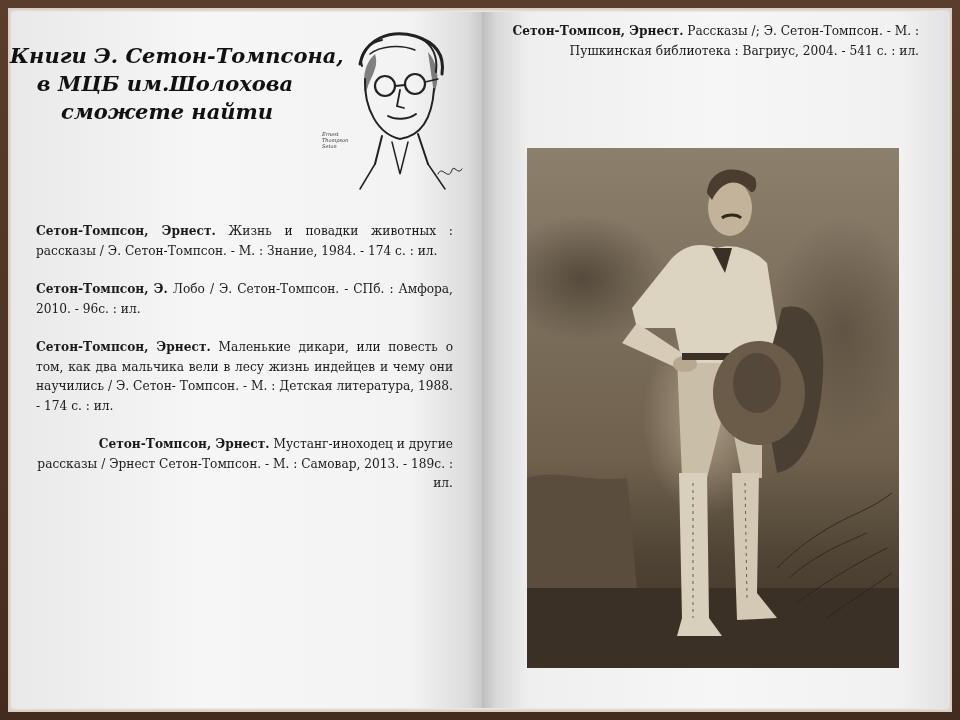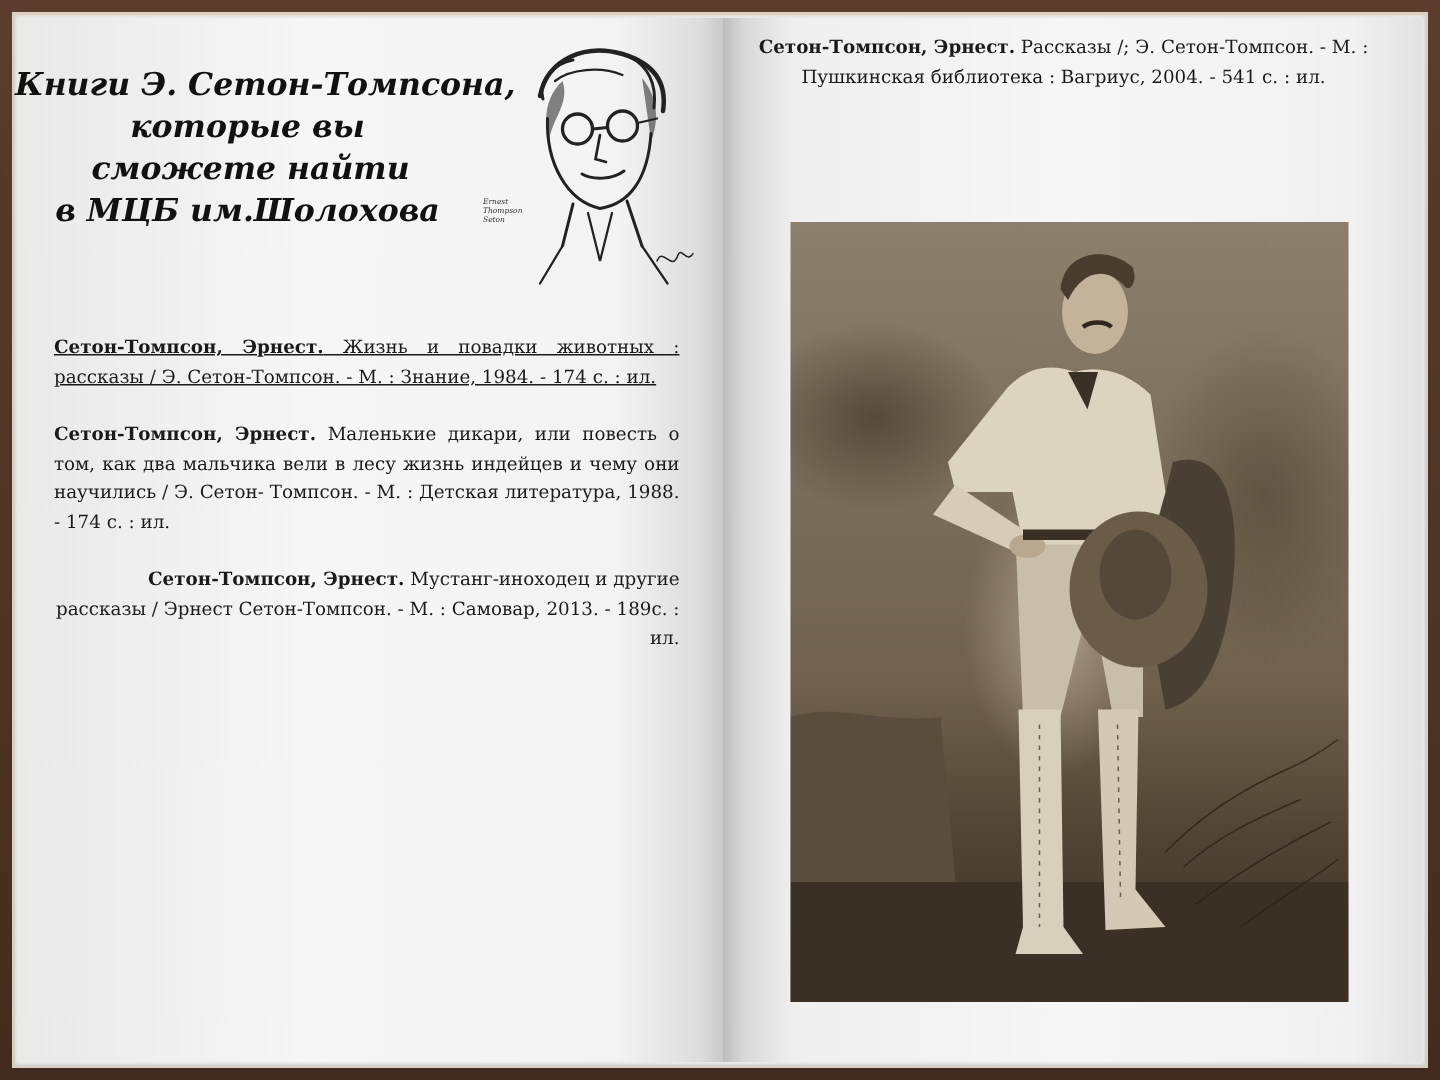--- a/index.html
+++ b/index.html
@@ -45,21 +45,21 @@
   .entries-right {
     position: absolute; left: 499px; top: 22px; width: 420px;
   }
   .entry {
     font-family: "DejaVu Serif", serif;
     font-size: 12.2px; line-height: 19.5px; color: #1a1a1a;
     text-align: justify;
     margin-bottom: 19px;
   }
   .entry .author { font-weight: bold; }
-  .entries-right .entry { text-align: center; margin-bottom: 16px; }
+  .entries-right .entry { text-align: right; margin-bottom: 16px; }
   .photo {
     position: absolute; left: 527px; top: 148px; width: 372px; height: 520px;
     background:
       radial-gradient(ellipse 90px 140px at 48% 52%, rgba(220,205,180,0.55), rgba(0,0,0,0) 70%),
       radial-gradient(ellipse 120px 90px at 15% 25%, rgba(50,40,30,0.55), rgba(0,0,0,0) 70%),
       radial-gradient(ellipse 110px 160px at 85% 35%, rgba(70,58,45,0.5), rgba(0,0,0,0) 70%),
       linear-gradient(180deg, #8c7f6c 0%, #7a6d5a 35%, #6e604c 60%, #4d4233 80%, #3e3428 100%);
     overflow: hidden;
   }
 </style>
@@ -67,23 +67,22 @@
 <body>
 
 <div class="frame">
   <div class="book">
   </div>
   <div class="page page-left" style="left:12px; top:12px; height:696px;"></div>
   <div class="page page-right" style="left:482px; top:12px; height:696px;"></div>
 
   <div class="title">
     <div>Книги Э. Сетон-Томпсона,</div>
-    <div>которые вы</div>
+    <div>в МЦБ им.Шолохова</div>
     <div style="padding-left:4px;">сможете найти</div>
-    <div>в МЦБ им.Шолохова</div>
   </div>
 
   <svg class="sketch" viewBox="0 0 150 170" xmlns="http://www.w3.org/2000/svg">
     <g fill="none" stroke="#222" stroke-linecap="round">
 
       <path d="M40 40 C45 15, 70 5, 95 12 C115 18, 125 30, 122 50" stroke-width="3"></path>
       <path d="M42 42 C38 30, 50 18, 62 16" stroke-width="2"></path>
       <path d="M100 14 C112 20, 118 32, 116 48" stroke-width="2"></path>
       <path d="M50 30 C60 22, 80 20, 95 26" stroke-width="1.5"></path>
 
@@ -108,22 +107,25 @@
       <path d="M108 28 C118 40, 120 55, 114 70 C112 55, 110 42, 108 28 Z"></path>
     </g>
     <text x="2" y="112" font-family="DejaVu Serif, serif" font-style="italic" font-size="5" fill="#333">
       <tspan x="2" dy="0">Ernest</tspan>
       <tspan x="2" dy="6">Thompson</tspan>
       <tspan x="2" dy="6">Seton</tspan>
     </text>
   </svg>
 
   <div class="entries-left">
-    <p class="entry" style="margin-top:0;text-decoration:underline;">
+    <p class="entry" style="margin-top:0;">
       <span class="author">Сетон-Томпсон, Эрнест.</span><span> Жизнь и повадки животных : рассказы / Э. Сетон-Томпсон. - М. : Знание, 1984. - 174 с. : ил.</span>
+    </p>
+    <p class="entry">
+      <span class="author">Сетон-Томпсон, Э.</span><span> Лобо / Э. Сетон-Томпсон. - СПб. : Амфора, 2010. - 96с. : ил.</span>
     </p>
     <p class="entry">
       <span class="author">Сетон-Томпсон, Эрнест.</span><span> Маленькие дикари, или повесть о том, как два мальчика вели в лесу жизнь индейцев и чему они научились / Э. Сетон- Томпсон. - М. : Детская литература, 1988. - 174 с. : ил.</span>
     </p>
     <p class="entry" style="text-align:right;">
       <span class="author">Сетон-Томпсон, Эрнест.</span><span>  Мустанг-иноходец и другие рассказы / Эрнест Сетон-Томпсон. - М. : Самовар, 2013. - 189с. : ил.</span>
     </p>
   </div>
 
   <div class="entries-right">

